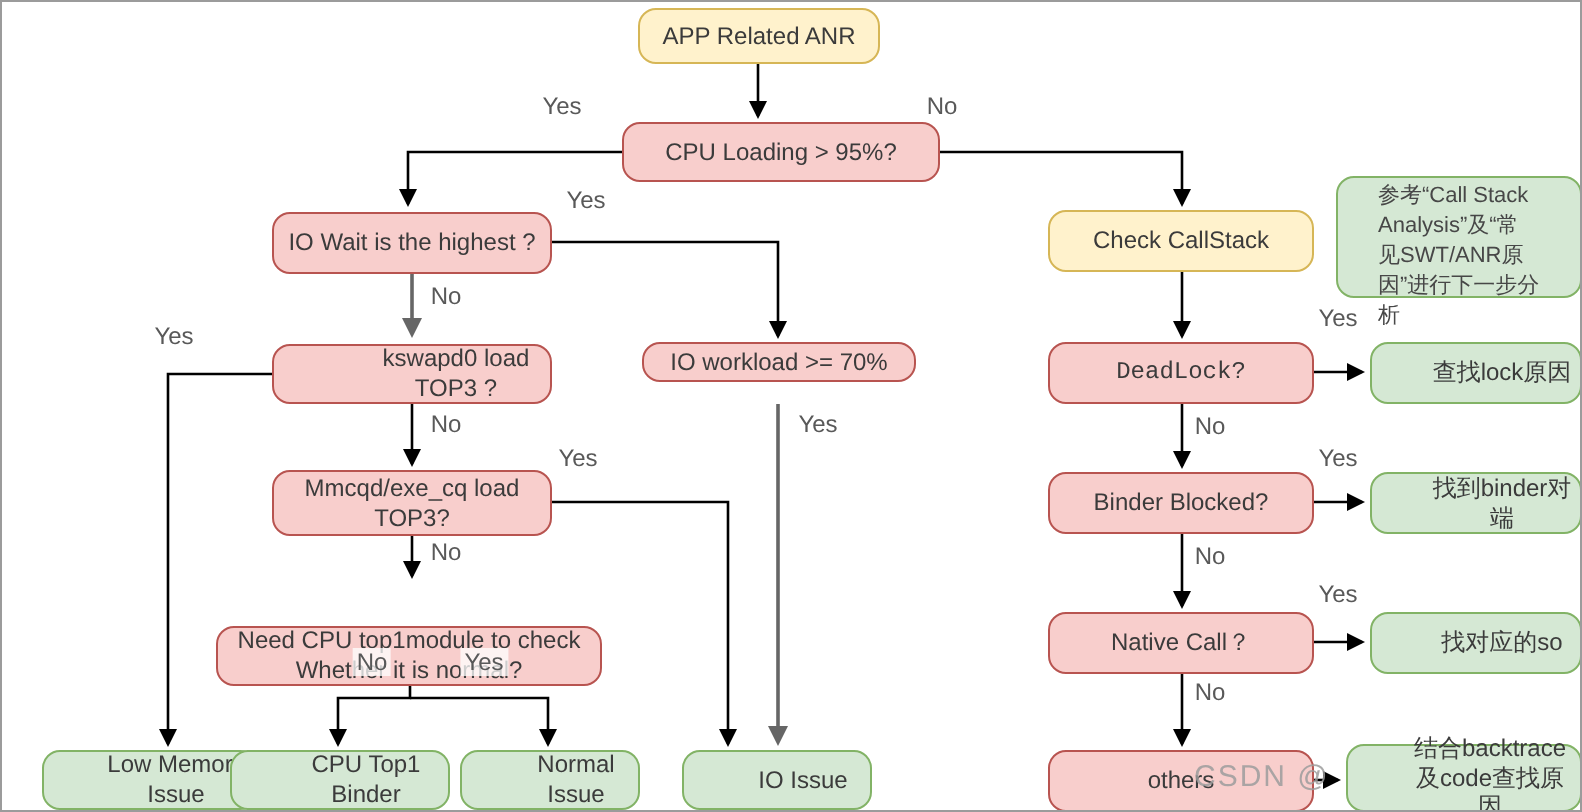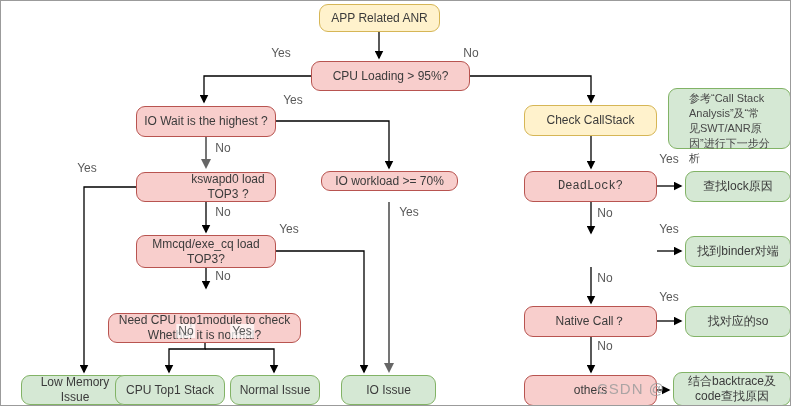--- a/index.html
+++ b/index.html
@@ -9,21 +9,21 @@
     font-family:"Liberation Sans","DejaVu Sans",sans-serif;
   }
   .wires{position:absolute;left:0;top:0;width:791px;height:406px;}
   .node{
     position:absolute;box-sizing:border-box;border-radius:9px;
     display:flex;align-items:center;justify-content:center;text-align:center;
     font-size:12px;line-height:1.22;color:#3b3b3b;padding:1px 4px;z-index:2;
   }
   .yellow{background:#fff2cc;border:1px solid #d6b656;}
   .pink{background:#f8cecc;border:1px solid #b85450;}
-  .green{background:#d5e8d4;border:1px solid #82b366;}
+  .green{background:#d5e8d4;border:1px solid #82b366;padding-left:30px;}
   .elabel{
     position:absolute;transform:translateX(-50%);font-size:12px;color:#595959;
     white-space:nowrap;z-index:3;background:rgba(255,255,255,.75);padding:0 2px;
   }
   
   #n-app{left:318px;top:3px;width:121px;height:28px;}
   #n-cpu{left:310px;top:60px;width:159px;height:30px;}
   #n-iowait{left:135px;top:105px;width:140px;height:31px;}
   #n-callstack{left:523px;top:104px;width:133px;height:31px;}
   #n-note{left:667px;top:87px;width:123px;height:61px;font-size:11px;line-height:15px;
@@ -102,26 +102,27 @@
   <div class="node yellow" id="n-app">APP Related ANR</div>
   <div class="node pink" id="n-cpu">CPU Loading &gt; 95%?</div>
   <div class="node yellow" id="n-callstack">Check CallStack</div>
   <div class="node pink" id="n-iowait">IO Wait is the highest ?</div>
   <div class="node green" id="n-note">参考“Call Stack Analysis”及“常见SWT/ANR原因”进行下一步分析</div>
   <div class="node pink" id="n-kswapd">kswapd0 load TOP3 ?</div>
   <div class="node pink" id="n-ioworkload">IO workload &gt;= 70%</div>
   <div class="node pink" id="n-deadlock">DeadLock?</div>
   <div class="node green" id="n-lockreason">查找lock原因</div>
   <div class="node pink" id="n-mmcqd">Mmcqd/exe_cq load TOP3?</div>
+  <div class="node pink" id="n-binder">Binder Blocked?</div>
   <div class="node green" id="n-binderpeer">找到binder对端</div>
   <div class="node pink" id="n-needcpu">Need CPU top1module to check Whether it is normal?</div>
   <div class="node pink" id="n-native">Native Call？</div>
   <div class="node green" id="n-findso">找对应的so</div>
   <div class="node green" id="n-lowmem">Low Memory Issue</div>
-  <div class="node green" id="n-cputop1">CPU Top1 Stack</div>
+  <div class="node green" id="n-cputop1">CPU Top1 Binder</div>
   <div class="node green" id="n-normal">Normal Issue</div>
   <div class="node green" id="n-ioissue">IO Issue</div>
   <div class="node pink" id="n-others">others</div>
   <div class="node green" id="n-backtrace">结合backtrace及code查找原因</div>
 
   <span class="elabel" id="l-cpu-yes">Yes</span>
   <span class="elabel" id="l-cpu-no">No</span>
   <span class="elabel" id="l-iowait-yes">Yes</span>
   <span class="elabel" id="l-iowait-no">No</span>
   <span class="elabel" id="l-kswapd-yes">Yes</span>

